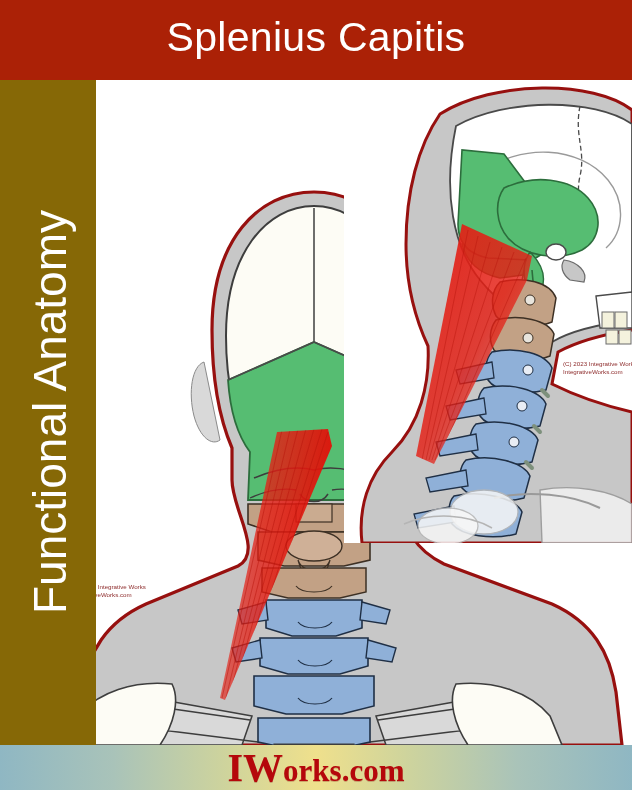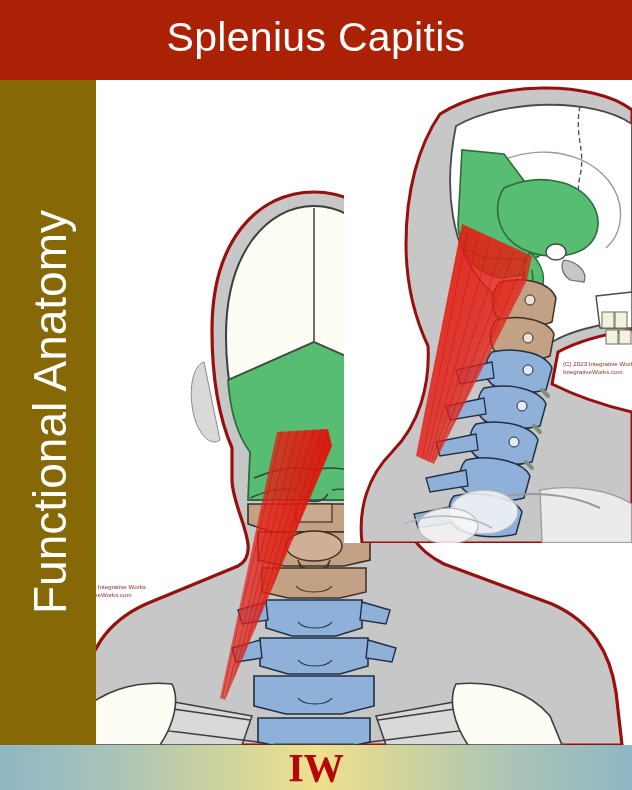--- a/index.html
+++ b/index.html
@@ -312,16 +312,17 @@
   </div>
 
   <div class="sidebar">
     <div class="sidebar-label">Functional Anatomy</div>
   </div>
 
   <div class="footer">
     <div class="footer-logo">
       <span class="cap">I</span>
         <span class="cap">W</span>
+        <span>orks.com</span>
     </div>
   </div>
 
 </div>
 
 </body></html>

